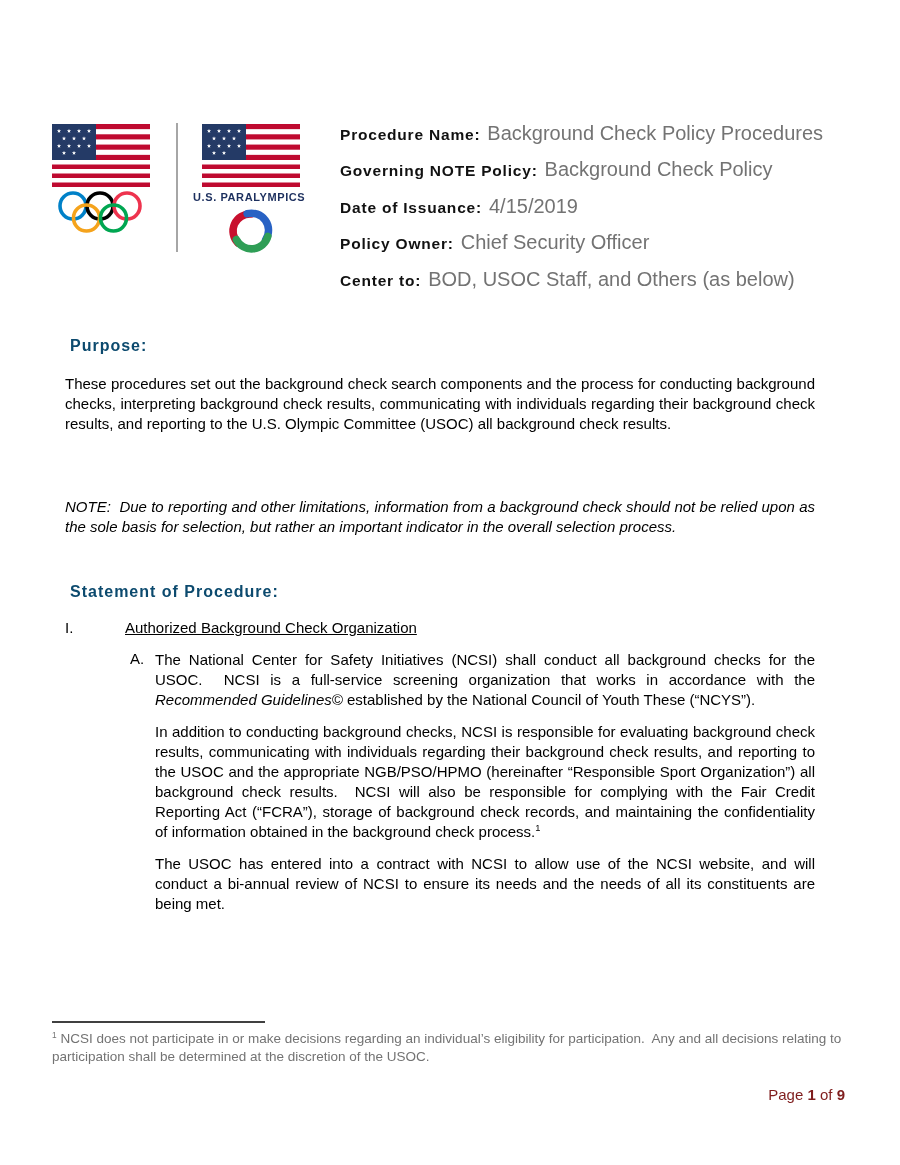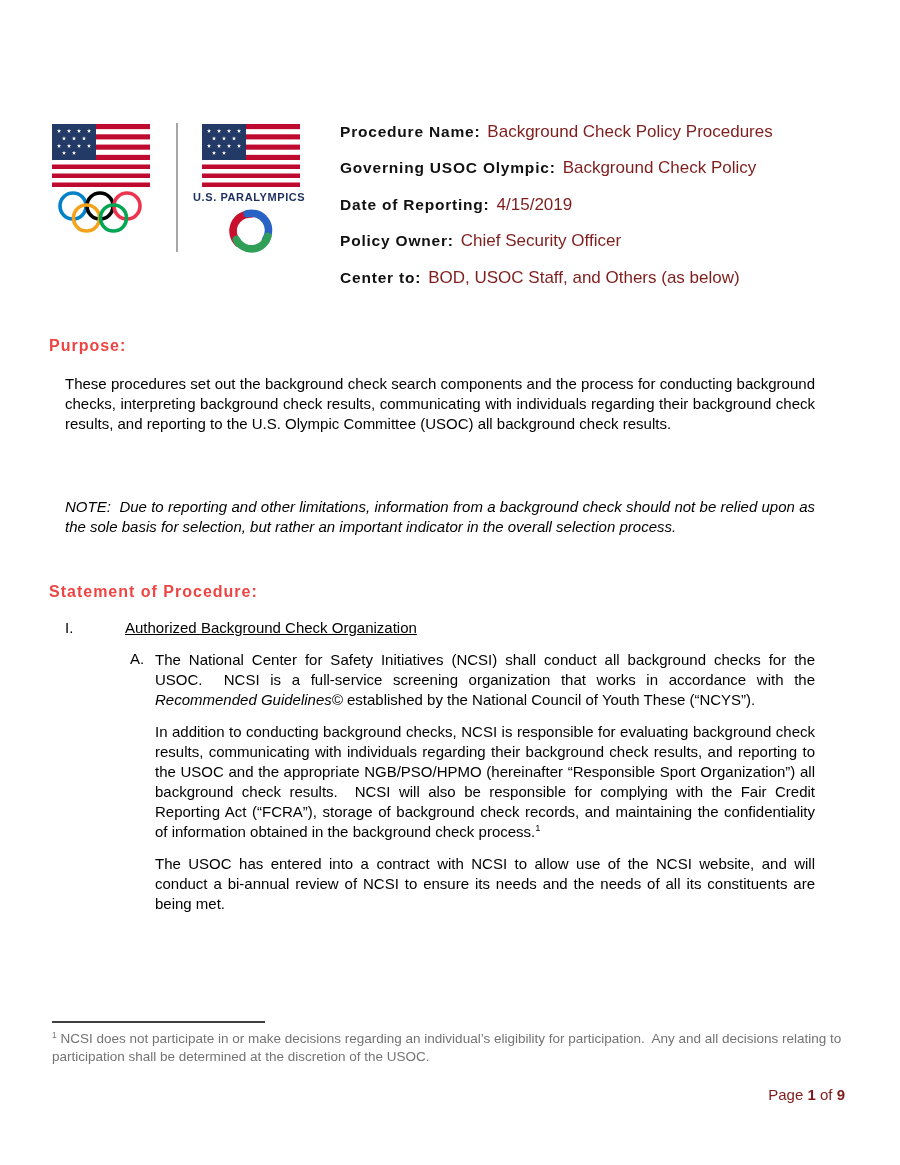--- a/index.html
+++ b/index.html
@@ -9,23 +9,23 @@
 
   
   .logo-divider{position:absolute;left:176px;top:123px;width:2px;height:129px;background:#a6a6a6;}
   .pword{position:absolute;left:193px;top:191px;width:116px;text-align:left;
          font-size:11px;font-weight:bold;letter-spacing:0.6px;color:#1c2f5e;white-space:nowrap;}
 
   
   .hblock{position:absolute;left:340px;top:122px;width:520px;}
   .hfield{height:17px;margin-bottom:19.4px;white-space:nowrap;}
   .hlabel{font-size:15.5px;font-weight:bold;letter-spacing:0.8px;color:#111;}
-  .hvalue{font-size:17px;margin-left:7px;color:#7f1d1d;}
+  .hvalue{font-size:20px;margin-left:7px;color:#737373;}
 
-  .heading{position:absolute;left:49px;font-size:16px;font-weight:bold;letter-spacing:1px;color:#ef4444;}
+  .heading{position:absolute;left:70px;font-size:16px;font-weight:bold;letter-spacing:1px;color:#0c4a6e;}
   .para{position:absolute;font-size:15px;line-height:20px;text-align:justify;color:#000;}
   .note{font-style:italic;}
 
   .sec-item{position:absolute;left:65px;top:619px;font-size:15px;}
   .sec-num{position:absolute;left:0;top:0;}
   .sec-title{margin-left:60px;text-decoration:underline;}
 
   .sub-letter{position:absolute;left:130px;top:650px;font-size:15px;}
   sup{font-size:62%;vertical-align:super;line-height:0;}
 
@@ -90,24 +90,24 @@
     <path d="M 33 7 A 17 17 0 0 0 20 36" fill="none" stroke="#c8102e" stroke-width="7.5" stroke-linecap="round"></path>
     <path d="M 33 7 A 17 17 0 0 0 20 36" fill="none" stroke="#2862c4" stroke-width="7.5" stroke-linecap="round" transform="rotate(120 33 24)"></path>
     <path d="M 33 7 A 17 17 0 0 0 20 36" fill="none" stroke="#2f9e56" stroke-width="7.5" stroke-linecap="round" transform="rotate(240 33 24)"></path>
   </svg>
 
   <div class="hblock">
     <div class="hfield">
       <span class="hlabel">Procedure Name:</span><span class="hvalue">Background Check Policy Procedures</span>
     </div>
     <div class="hfield">
-      <span class="hlabel">Governing USOC Olympic:</span><span class="hvalue">Background Check Policy</span>
+      <span class="hlabel">Governing NOTE Policy:</span><span class="hvalue">Background Check Policy</span>
     </div>
     <div class="hfield">
-      <span class="hlabel">Date of Reporting:</span><span class="hvalue">4/15/2019</span>
+      <span class="hlabel">Date of Issuance:</span><span class="hvalue">4/15/2019</span>
     </div>
     <div class="hfield">
       <span class="hlabel">Policy Owner:</span><span class="hvalue">Chief Security Officer</span>
     </div>
     <div class="hfield">
       <span class="hlabel">Center to:</span><span class="hvalue">BOD, USOC Staff, and Others (as below)</span>
     </div>
   </div>
 
   <div class="heading" style="top:337px">Purpose:</div>

